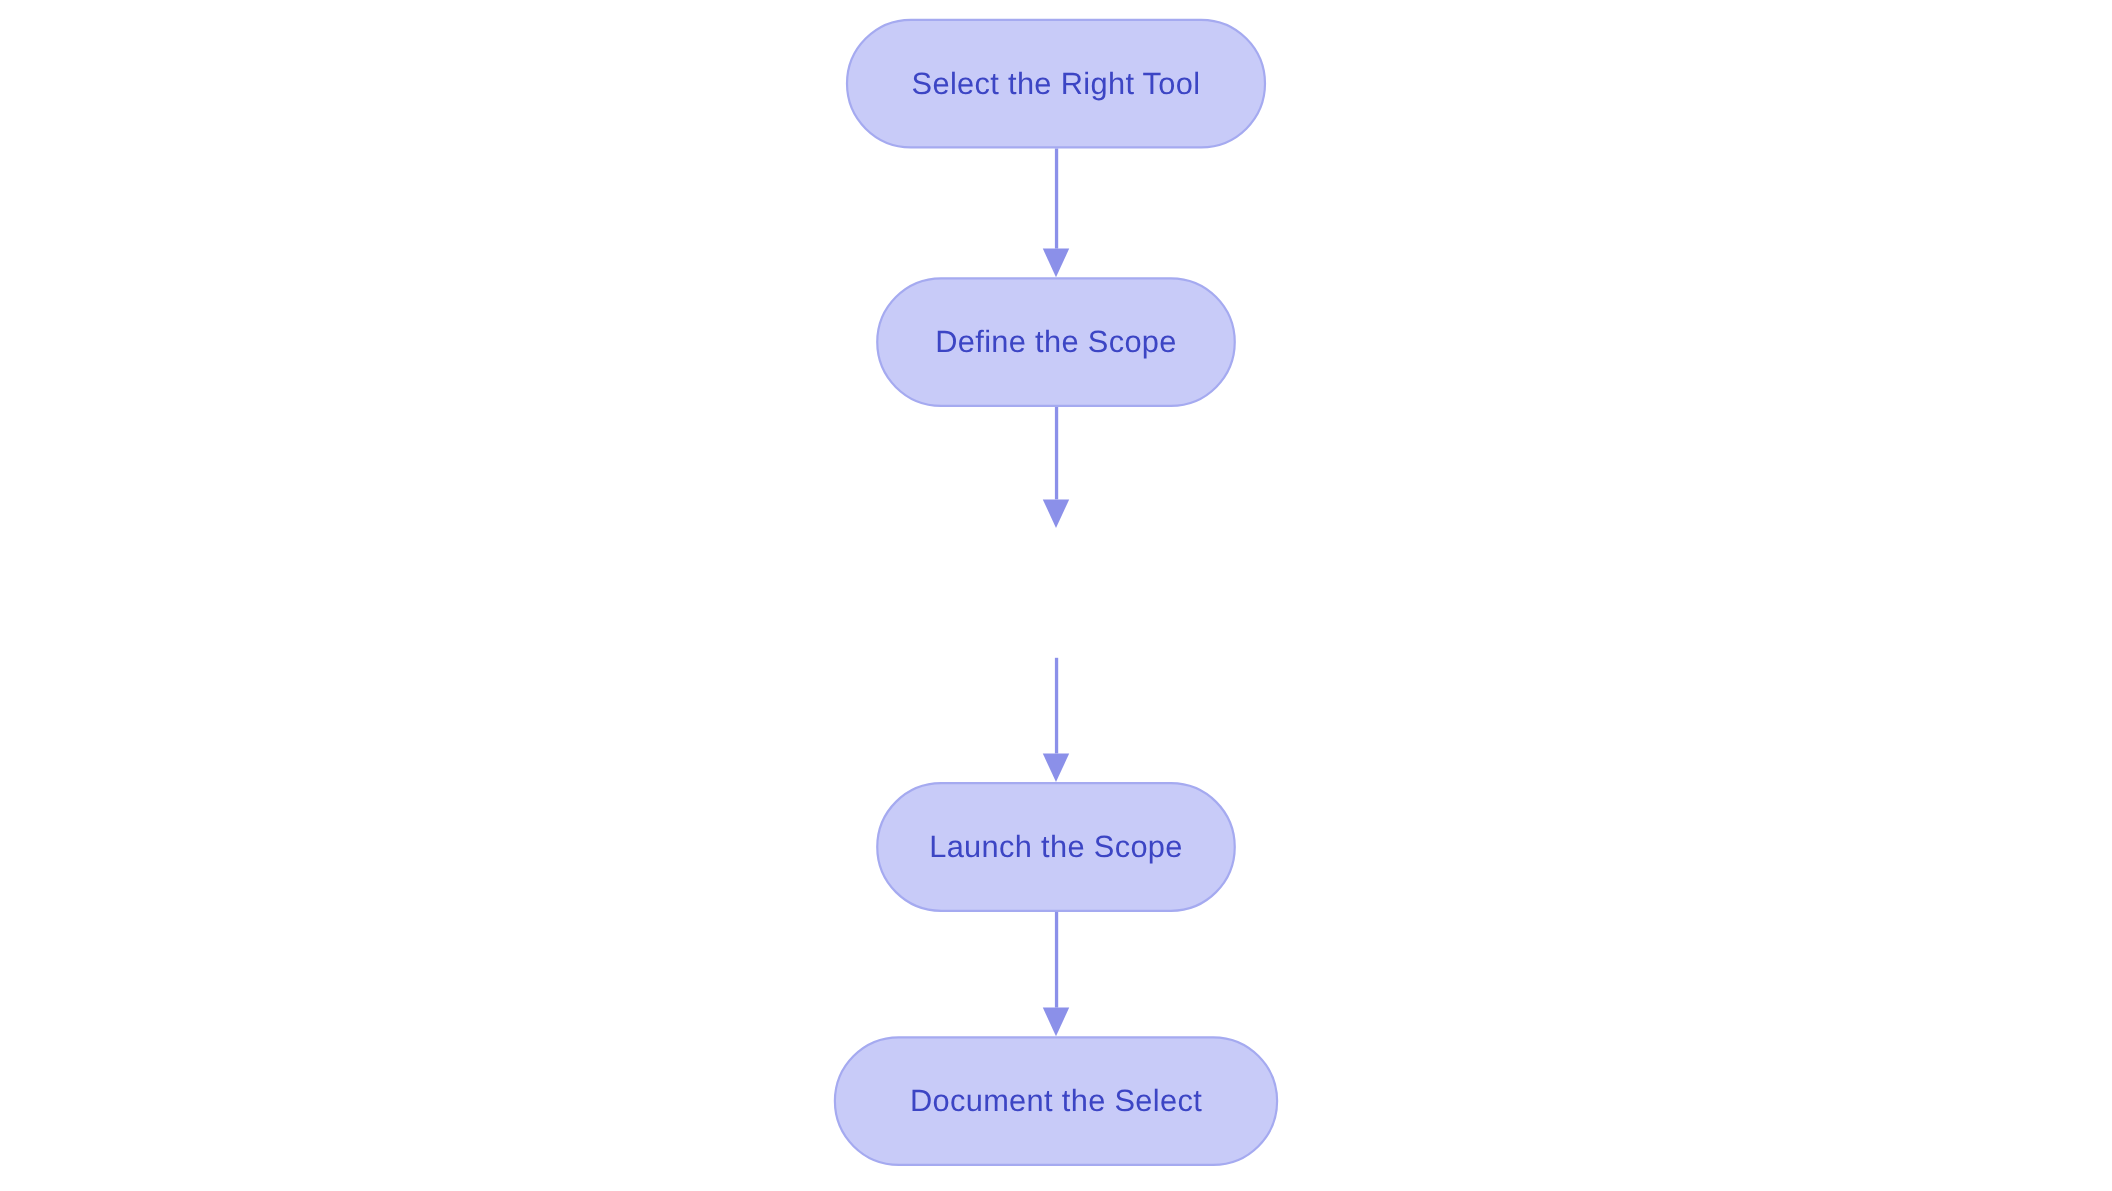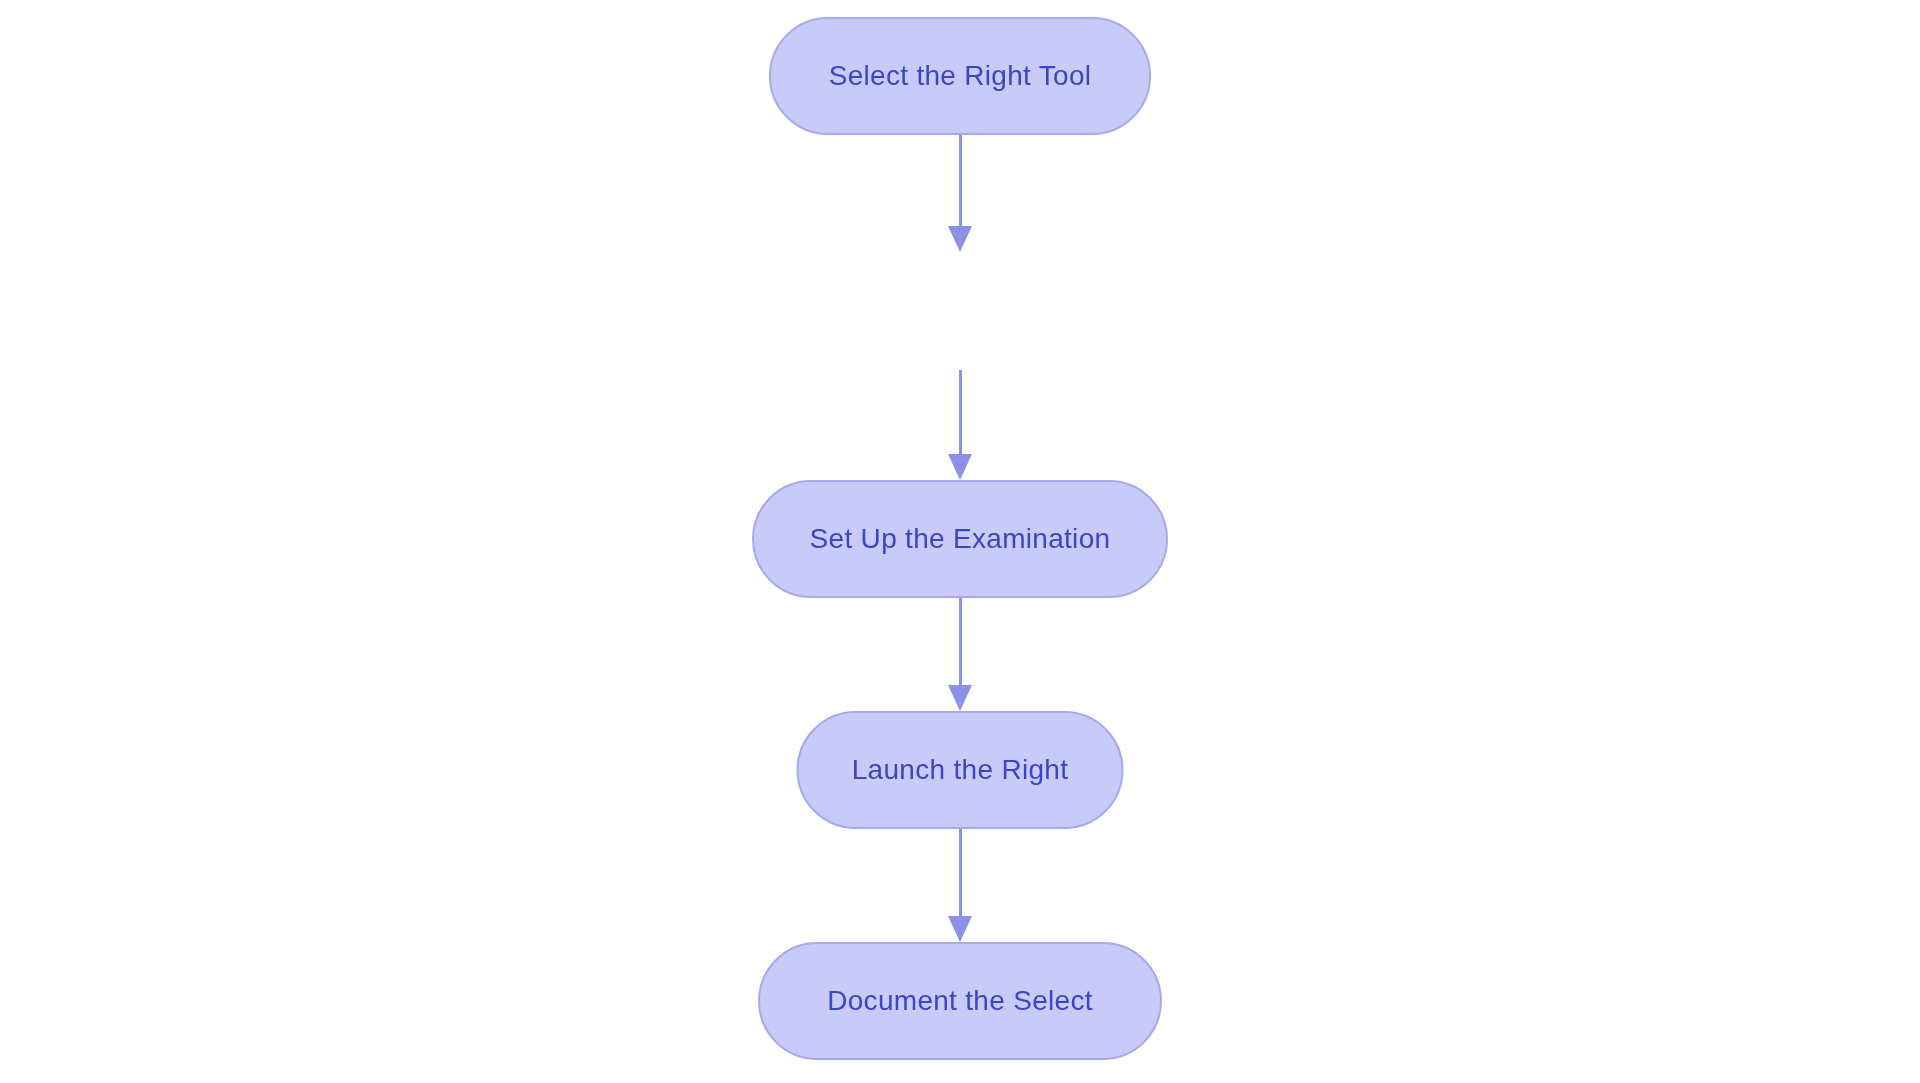--- a/index.html
+++ b/index.html
@@ -77,37 +77,37 @@
 
   <div class="flow-node n1">
     <span class="label">Select the Right Tool</span>
   </div>
 
   <div class="flow-arrow a1">
     <div class="arrow-line"></div>
     <div class="arrow-head"></div>
   </div>
 
+  <div class="flow-node n2">
+    <span class="label">Define the Scope</span>
+  </div>
 
   <div class="flow-arrow a2">
     <div class="arrow-line"></div>
     <div class="arrow-head"></div>
   </div>
 
-  <div class="flow-node n3">
-    <span class="label">Set Up the Examination</span>
-  </div>
 
   <div class="flow-arrow a3">
     <div class="arrow-line"></div>
     <div class="arrow-head"></div>
   </div>
 
   <div class="flow-node n4">
-    <span class="label">Launch the Right</span>
+    <span class="label">Launch the Scope</span>
   </div>
 
   <div class="flow-arrow a4">
     <div class="arrow-line"></div>
     <div class="arrow-head"></div>
   </div>
 
   <div class="flow-node n5">
     <span class="label">Document the Select</span>
   </div>

